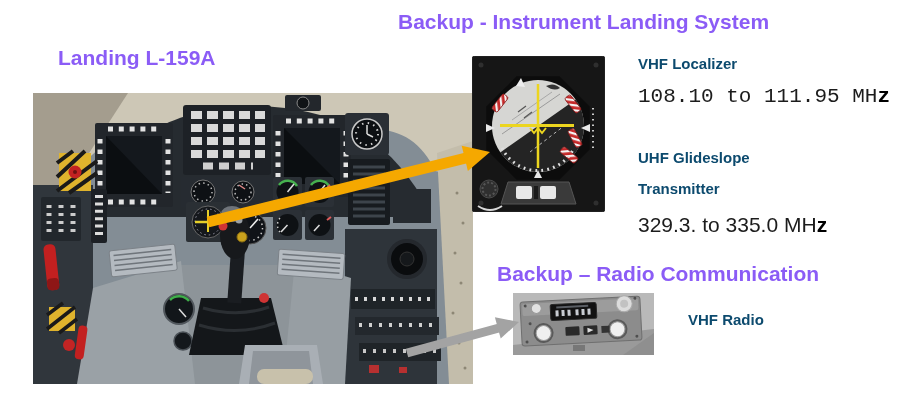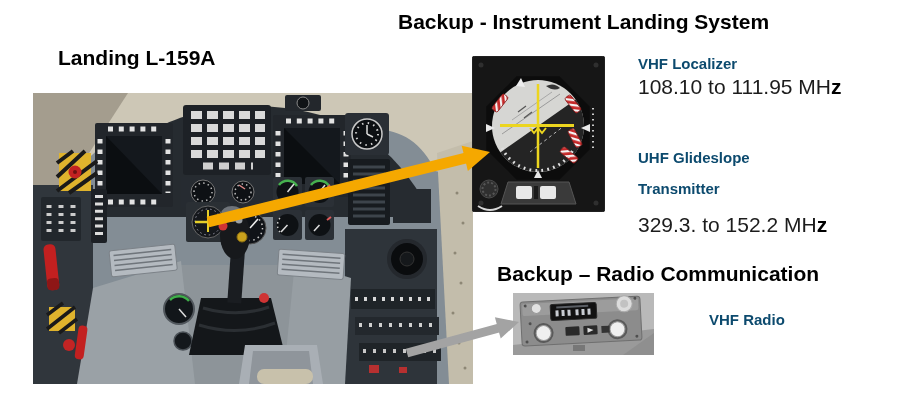--- a/index.html
+++ b/index.html
@@ -1,41 +1,41 @@
 <!DOCTYPE html>
 <html><head>
 <meta charset="utf-8">
 <style>
   html,body{margin:0;padding:0;}
   body{width:902px;height:400px;background:#ffffff;font-family:"Liberation Sans",sans-serif;}
   .slide{position:relative;width:902px;height:400px;background:#fff;overflow:hidden;}
-  .h-bold{position:absolute;font-weight:700;font-size:21px;line-height:1.05;color:#000000;white-space:nowrap;}
+  .h-bold{position:absolute;font-weight:700;font-size:21px;line-height:1.05;color:#8b5cf6;white-space:nowrap;}
   .t-bold{position:absolute;font-weight:700;font-size:15px;line-height:1.05;color:#0c4a6e;white-space:nowrap;}
   .t-reg{position:absolute;font-weight:400;font-size:21px;line-height:1.05;color:#1c1c1c;white-space:nowrap;}
   .t-reg b{font-weight:700;color:#000;}
   .photo{position:absolute;display:block;}
   .photo svg{display:block;width:100%;height:100%;}
   #arrow-layer{position:absolute;left:0;top:0;width:902px;height:400px;pointer-events:none;}
 </style>
 </head>
 <body>
 
 <div class="slide">
 
   <div class="h-bold" style="left:398px;top:11px;">Backup - Instrument Landing System</div>
   <div class="h-bold" style="left:58px;top:47px;">Landing L-159A</div>
   <div class="h-bold" style="left:497px;top:263px;text-align:right;">Backup – Radio Communication</div>
 
   <div class="t-bold" style="left:638px;top:56px;">VHF Localizer</div>
-  <div class="t-reg" style="left:638px;top:76px;"><span>108.10 to 111.95 MH</span><b>z</b></div>
+  <div class="t-reg" style="left:638px;top:86px;font-family:Liberation Mono, monospace;"><span>108.10 to 111.95 MH</span><b>z</b></div>
   <div class="t-bold" style="left:638px;top:181px;">Transmitter</div>
   <div class="t-bold" style="left:638px;top:150px;">UHF Glideslope</div>
-  <div class="t-reg" style="left:638px;top:214px;"><span>329.3. to 152.2 MH</span><b>z</b></div>
-
-  <div class="t-bold" style="left:688px;top:312px;margin-left:21px;">VHF Radio</div>
+  <div class="t-reg" style="left:638px;top:214px;"><span>329.3. to 335.0 MH</span><b>z</b></div>
+
+  <div class="t-bold" style="left:688px;top:312px;">VHF Radio</div>
 
   <div class="photo" style="left:33px;top:93px;width:440px;height:291px;">
     <svg viewBox="0 0 440 291" preserveAspectRatio="none">
       <rect width="440" height="291" fill="#838d95"></rect>
 
       <path d="M0,0 H440 V85 L402,78 C385,38 345,26 305,45 L292,58 C255,22 185,22 150,52 L138,62 C102,30 62,46 40,88 L0,125 Z" fill="#cdc7b6"></path>
       <path d="M0,0 H95 L38,88 L0,125 Z" fill="#a49d8e"></path>
       <polygon points="404,60 440,48 440,291 416,291" fill="#c3bdab"></polygon>
       <g fill="#8d8775">
         <circle cx="424" cy="100" r="1.5"></circle>

